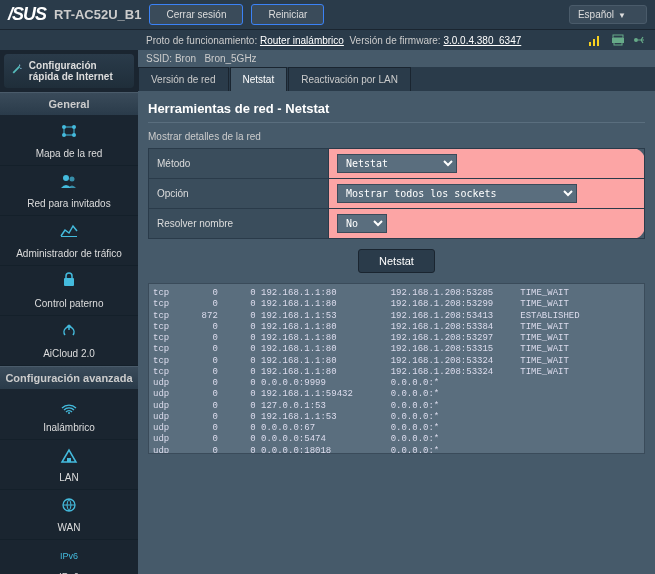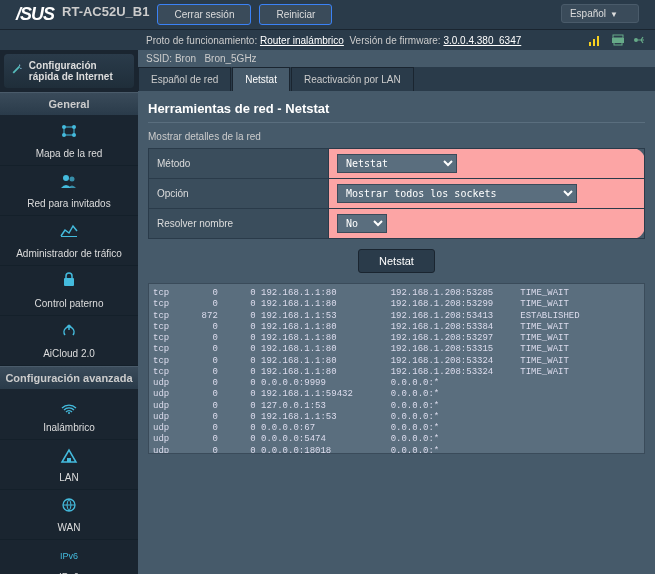--- a/index.html
+++ b/index.html
@@ -1,17 +1,17 @@
 <!DOCTYPE html>
 <html><head>
 <meta charset="utf-8">
 <style>
 * { margin: 0; padding: 0; box-sizing: border-box; }
 body { font-family: Arial, sans-serif; font-size: 11px; background: #2a3b4a; color: #fff; width: 655px; height: 574px; overflow: hidden; }
-.top-bar { display: flex; align-items: flex-start; padding: 4px 16px; background: #2a3b4a; border-bottom: 1px solid #1a2530; }
+.top-bar { display: flex; align-items: center; padding: 4px 8px; background: #2a3b4a; border-bottom: 1px solid #1a2530; }
 .logo { font-family: Arial Black, sans-serif; font-size: 18px; font-weight: 900; font-style: italic; letter-spacing: -1px; margin-right: 8px; }
 .model { font-weight: bold; font-size: 13px; color: #ccc; }
 .top-btn { background: #3a4b5a; border: 1px solid #3b82f6; color: #ddd; padding: 4px 16px; font-size: 10px; margin-left: 8px; cursor: pointer; border-radius: 3px; }
 .lang-select { margin-left: auto; background: #3a4b5a; border: 1px solid #4a5b6a; color: #ddd; padding: 3px 20px 3px 8px; font-size: 10px; border-radius: 3px; cursor: pointer; }
 .info-bar { padding: 4px 8px 4px 146px; background: #2a3b4a; display: flex; align-items: center; font-size: 10px; color: #ccc; }
 .info-bar .link { color: #fff; text-decoration: underline; cursor: pointer; }
 .status-icons { margin-left: auto; display: flex; gap: 8px; align-items: center; }
 .ic { width: 14px; height: 12px; }
 .main { display: flex; height: calc(100% - 48px); }
 .sidebar { width: 138px; background: #1a2530; overflow-y: auto; }
@@ -214,21 +214,21 @@
       </div>
 </div>
 
 <div class="content">
   <div class="ssid-line">
     <span>SSID:</span>
     <span class="link">Bron</span>&nbsp;&nbsp;
     <span class="link">Bron_5GHz</span>
   </div>
   <div class="tabs" id="tabs">
-        <div class="tab">Español de red</div>
+        <div class="tab">Versión de red</div>
         <div class="tab active">Netstat</div>
         <div class="tab">Reactivación por LAN</div>
       </div>
   <div class="content-inner">
     <h2 class="title">Herramientas de red - Netstat</h2>
     <div class="subtitle">Mostrar detalles de la red</div>
     <table class="form-table">
       <tbody>
             <tr>
         <td class="lbl">Método</td>

